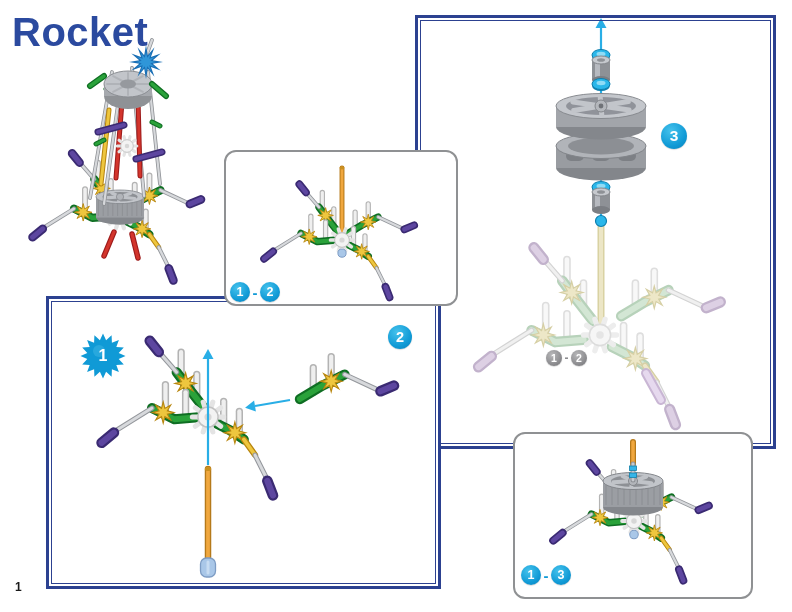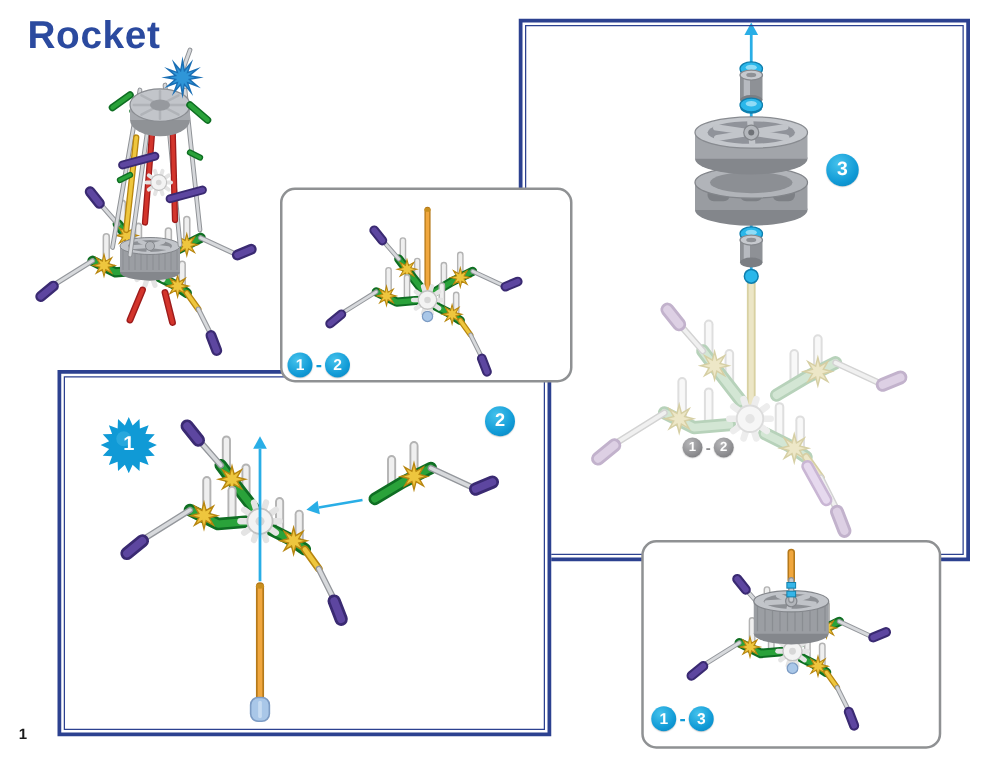--- a/index.html
+++ b/index.html
@@ -1,18 +1,18 @@
 <!DOCTYPE html>
 <html style="--navy: #2c4190; --pgray: #8f9193; --bblue: #109ad6; --bgray: #8d8d90; --tblue: #2b4a9f;"><head>
 <meta charset="utf-8">
 <style>
   html,body{margin:0;padding:0;background:#fff;}
   .page{position:relative;width:792px;height:612px;background:#ffffff;overflow:hidden;
         font-family:"Liberation Sans",sans-serif;}
-  .title{position:absolute;left:22px;top:10px;font-size:31px;font-weight:bold;
+  .title{position:absolute;left:12px;top:10px;font-size:40px;font-weight:bold;
          color:var(--tblue);letter-spacing:.5px;z-index:4;}
   .pagenum{position:absolute;left:15px;top:580px;font-size:12px;font-weight:bold;color:#1a1a1a;z-index:4;}
   .panel-navy{position:absolute;background:#fff;border:3.2px solid var(--navy);
               box-sizing:border-box;overflow:hidden;}
   .panel-navy::after{content:"";position:absolute;inset:1.8px;border:1.5px solid var(--navy);pointer-events:none;}
   .panel-gray{position:absolute;background:#fff;border:2.6px solid var(--pgray);
               border-radius:12px;box-sizing:border-box;overflow:hidden;}
   #panel-right{left:415px;top:15px;width:361px;height:434px;z-index:1;}
   #panel-main{left:46px;top:296px;width:395px;height:293px;z-index:2;}
   #panel-small{left:224px;top:150px;width:234px;height:156px;z-index:3;}

